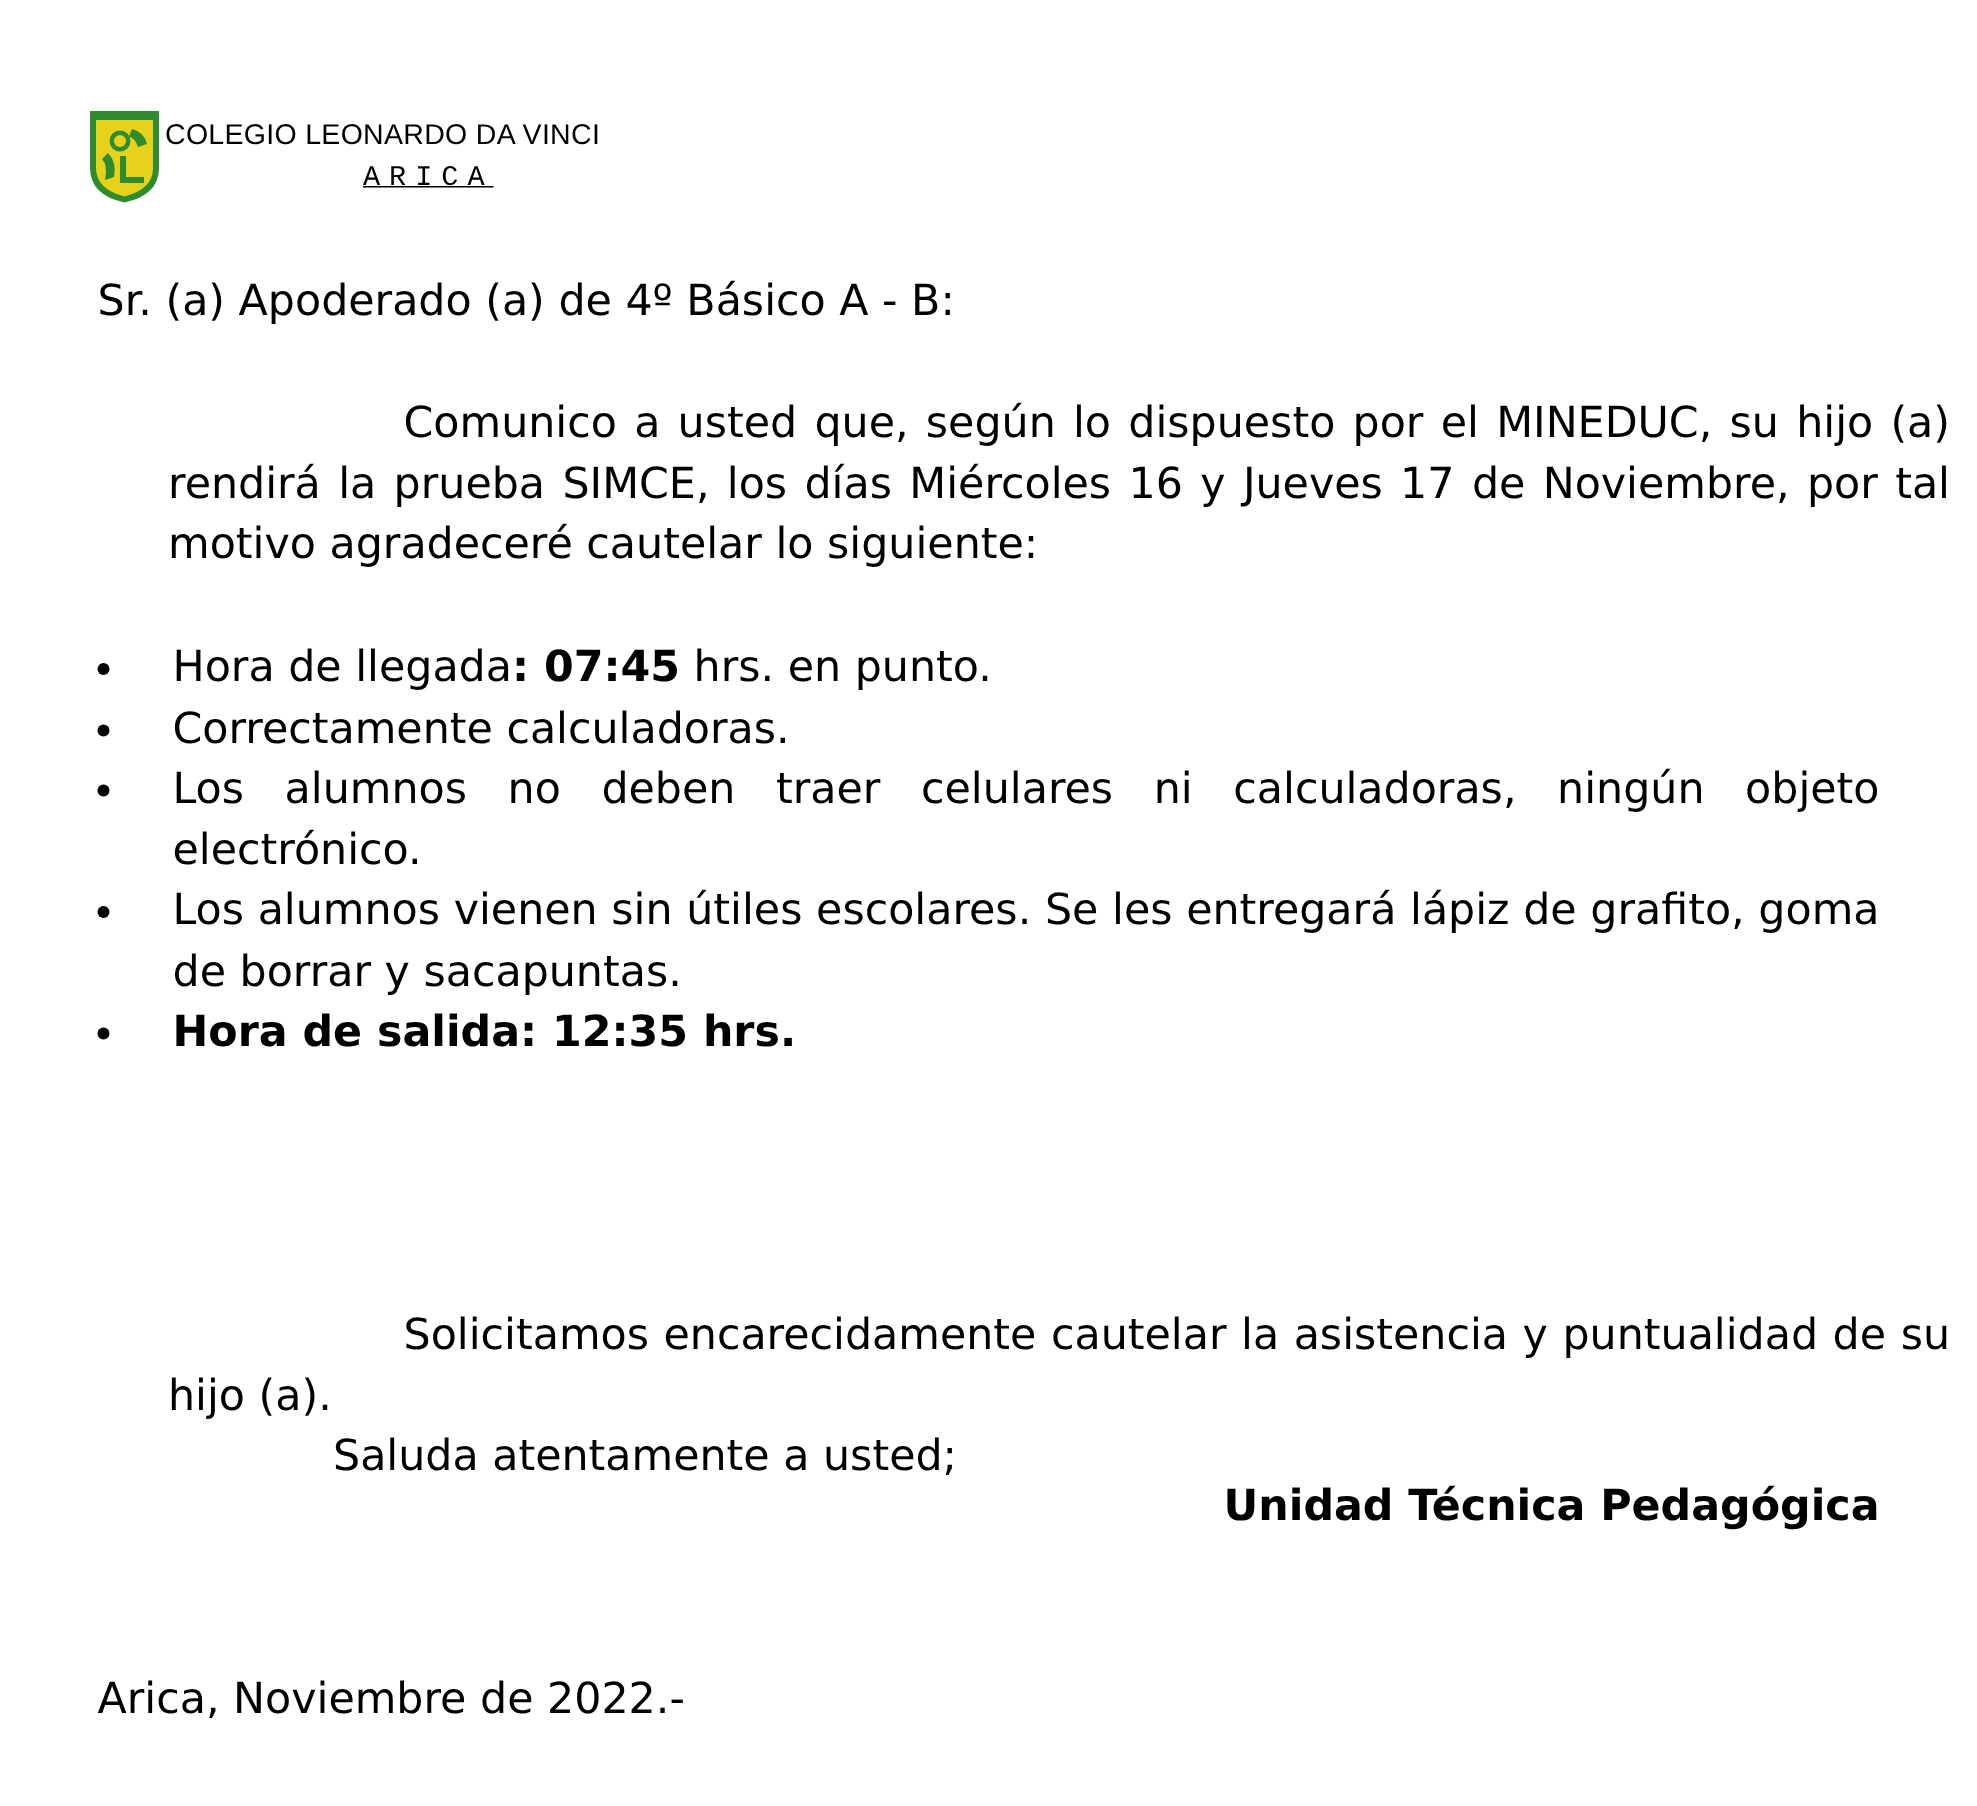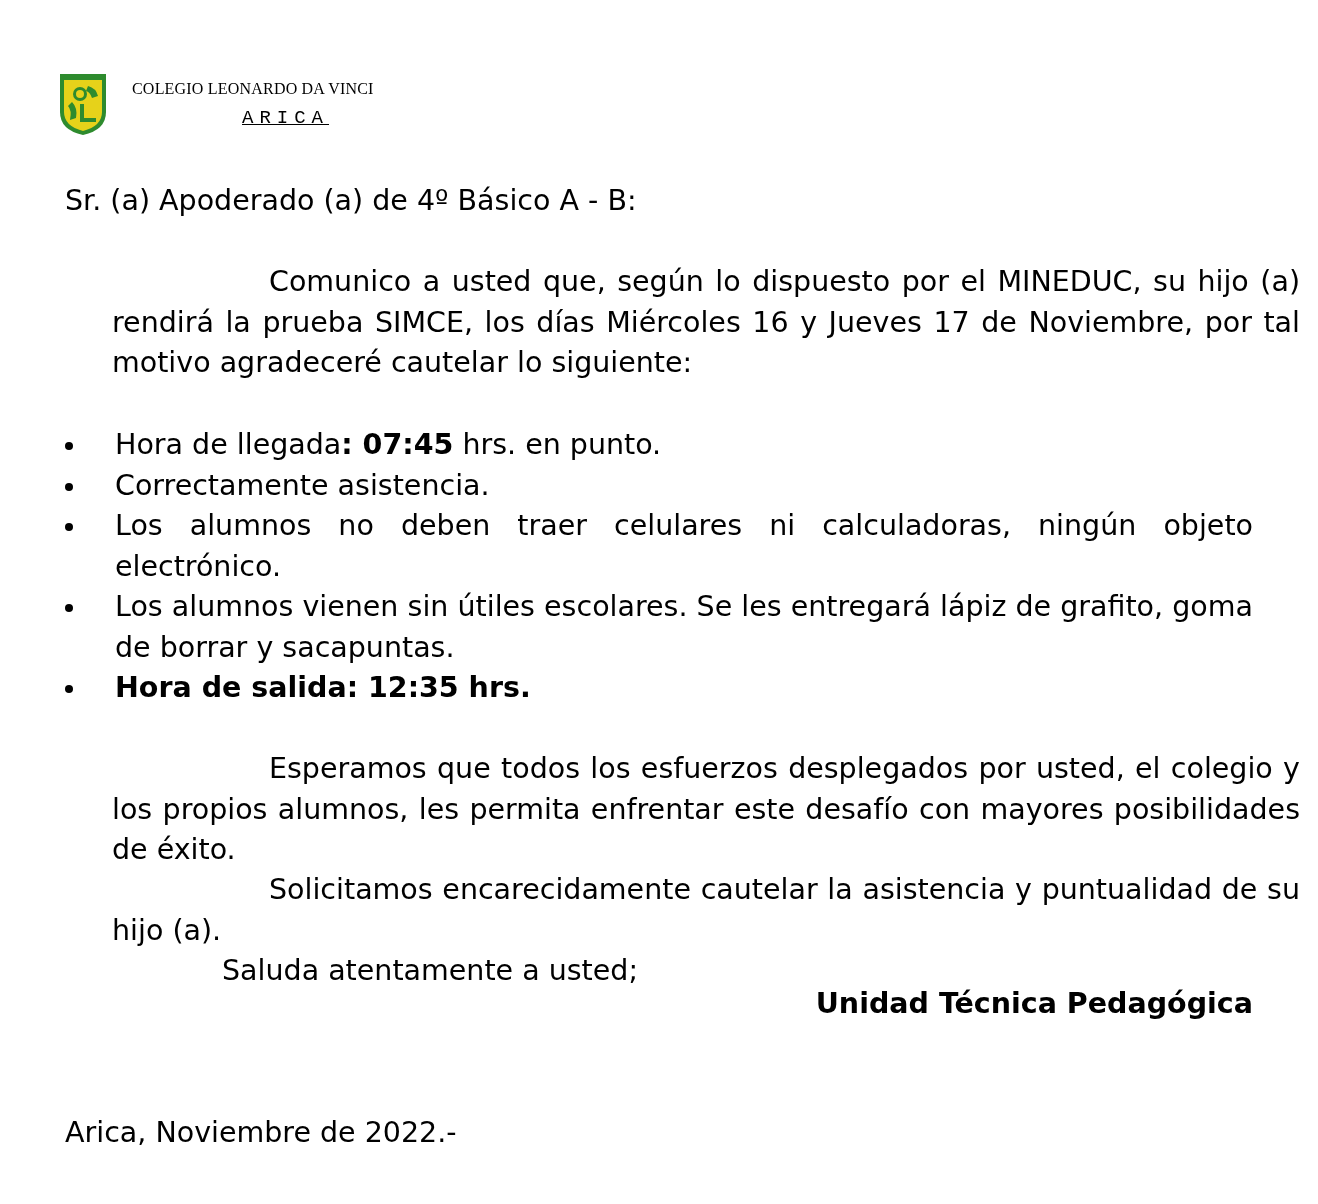--- a/index.html
+++ b/index.html
@@ -1,21 +1,21 @@
 <!DOCTYPE html>
 <html><head>
   <meta charset="utf-8">
   <style>
     html, body { margin: 0; padding: 0; background: #ffffff; }
     body { width: 1318px; height: 1204px; position: relative; overflow: hidden; color: #000; }
     .page { position: absolute; left: 0; top: 0; width: 1318px; height: 1204px; background: #fff; }
 
     .header { position: absolute; left: 58px; top: 72px; height: 66px; width: 420px; }
     .logo { position: absolute; left: 0; top: 0; width: 50px; height: 64px; }
-    .school-name { position: absolute; left: 74px; top: 8px; font-family: Liberation Serif, serif; font-size: 16px; letter-spacing: 0.2px; white-space: nowrap; }
+    .school-name { position: absolute; left: 52px; top: 8px; font-family: Liberation Sans, sans-serif; font-size: 19px; letter-spacing: 0.2px; white-space: nowrap; }
     .school-city { position: absolute; left: 184px; top: 35px; font-family: Liberation Mono, monospace; font-size: 19px; letter-spacing: 6px; text-decoration: underline; white-space: nowrap; }
     .line { position: absolute; left: 65px; white-space: nowrap; font-family: "DejaVu Sans", sans-serif; font-size: 28.5px; line-height: 40.5px; }
     .indent { text-indent: 157px; margin-left: 47px; }
     .para { position: absolute; left: 65px; width: 1188px; font-family: "DejaVu Sans", sans-serif; font-size: 28.5px; line-height: 40.5px; text-align: justify; }
 
     .bullets { position: absolute; left: 65px; top: 425px; width: 1188px; margin: 0; padding: 0; list-style: none; font-family: "DejaVu Sans", sans-serif; font-size: 28.5px; line-height: 40.5px; }
     .bullets li { position: relative; padding-left: 50px; text-align: justify; }
     .bullet-dot { position: absolute; left: 0; top: 17px; width: 8px; height: 8px; border-radius: 50%; background: #000; }
     b, .bold { font-weight: bold; }
 
@@ -46,37 +46,36 @@
 
   <div class="para indent" style="top:262px; text-align-last:left;">Comunico a usted que, según lo dispuesto por el MINEDUC, su hijo (a) rendirá la prueba SIMCE, los días Miércoles 16 y Jueves 17 de Noviembre, por tal motivo agradeceré cautelar lo siguiente:</div>
 
   <ul class="bullets">
     <li>
       <span class="bullet-dot"></span>
       <span>Hora de llegada</span><b>: 07:45</b><span> hrs. en punto.</span>
     </li>
     <li>
       <span class="bullet-dot"></span>
-      <span>Correctamente asistencia.</span>
+      <span>Correctamente calculadoras.</span>
     </li>
     <li>
       <span class="bullet-dot"></span>
       <span>Los alumnos no deben traer celulares ni calculadoras, ningún objeto electrónico.</span>
     </li>
     <li>
       <span class="bullet-dot"></span>
       <span>Los alumnos vienen sin útiles escolares.  Se les entregará lápiz de grafito, goma de borrar y sacapuntas.</span>
     </li>
     <li>
       <span class="bullet-dot"></span>
       <b>Hora de salida: 12:35 hrs.</b>
     </li>
   </ul>
 
-  <div class="para indent" style="top:749px;">Esperamos que todos los esfuerzos desplegados por usted, el colegio y los propios alumnos, les permita enfrentar este desafío con mayores posibilidades de éxito.</div>
 
   <div class="para indent" style="top:870px;">Solicitamos encarecidamente cautelar la asistencia y puntualidad de su hijo (a).</div>
 
   <div class="line" style="top:951px; left:222px;">Saluda atentamente a usted;</div>
 
   <div class="signature">Unidad Técnica Pedagógica</div>
 
   <div class="dateline">Arica, Noviembre de 2022.-</div>
 </div>
 

